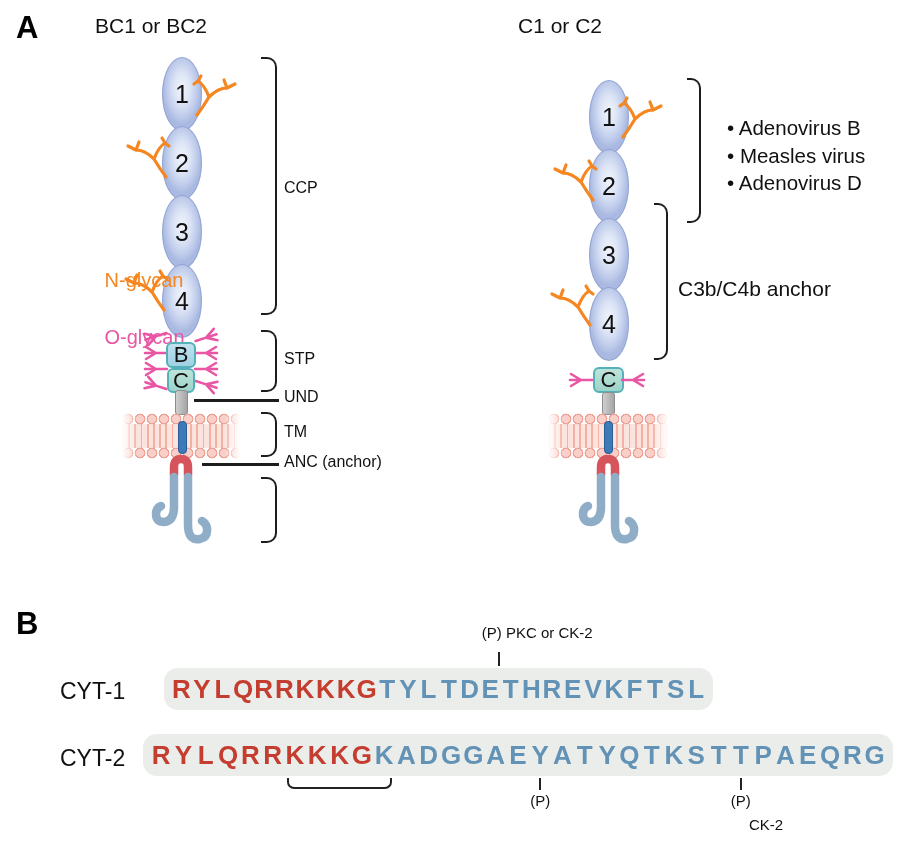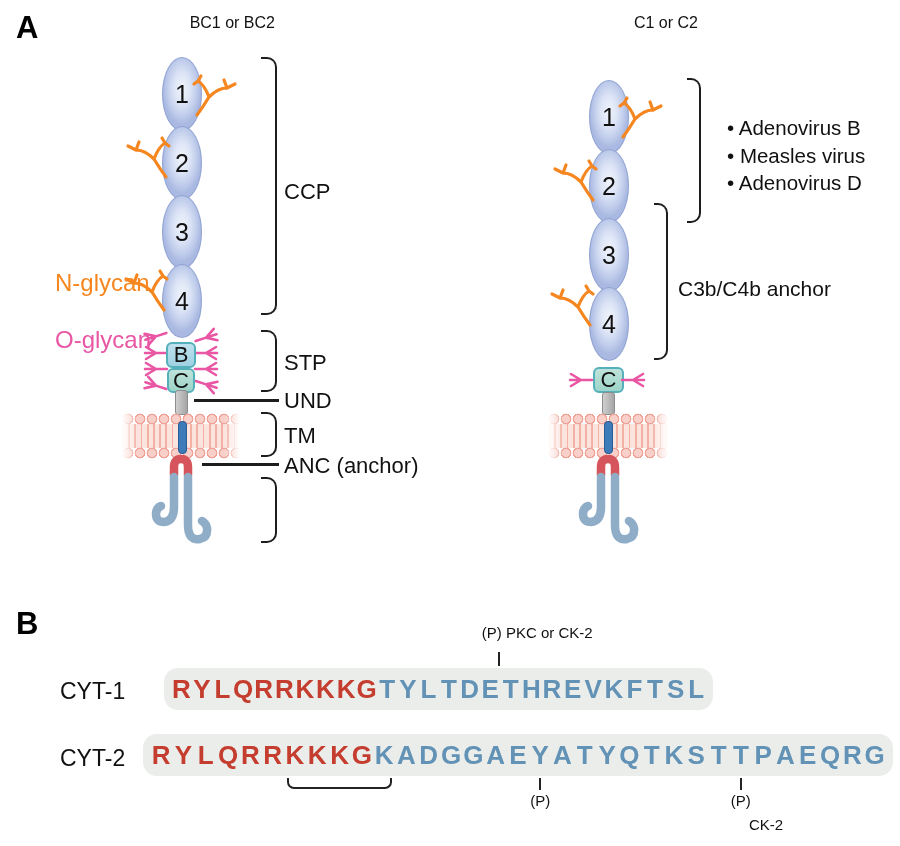--- a/index.html
+++ b/index.html
@@ -3,21 +3,21 @@
 <meta charset="utf-8">
 <style>
   html,body{margin:0;padding:0;background:#fff;}
   #figure{
     position:relative;width:900px;height:846px;background:#fff;overflow:hidden;
     font-family:"Liberation Sans","DejaVu Sans",sans-serif;color:#1d1d1d;
     --ink:#1d1d1d; --orange:#f6861f; --pink:#e856a4; --red:#d6555c;
     --tail:#90adc7; --tmblue:#3d7ab8; --seqred:#c43d2e; --seqblue:#6292b5;
   }
   .panel-label{position:absolute;font-size:31px;font-weight:bold;color:#000;}
-  .iso-title{position:absolute;font-size:16px;text-align:right;color:#111;}
+  .iso-title{position:absolute;font-size:21px;text-align:left;color:#111;}
   
   .ccp{
     position:absolute;width:38px;height:72px;border-radius:50%;
     background:radial-gradient(50% 50% at 50% 42%, #f0f4fb 0%, #dde5f6 42%, #bdcaea 80%, #aab9e1 100%);
     border:1px solid rgba(125,146,200,.6);
     display:flex;align-items:center;justify-content:center;
     font-size:25px;color:#111;
   }
   
   .stp-box{
@@ -39,22 +39,22 @@
     background-size:12px 12px,12px 12px,100% 24px;
     background-position:0 0,0 100%,0 11px;
     background-repeat:repeat-x,repeat-x,no-repeat;
     -webkit-mask-image:linear-gradient(to right, transparent 0, #000 13%, #000 87%, transparent 100%);
     mask-image:linear-gradient(to right, transparent 0, #000 13%, #000 87%, transparent 100%);
   }
   .tm-bar{position:absolute;background:var(--tmblue);border:1px solid #2a5c95;border-radius:4px;box-sizing:border-box;}
   
   .bracket{position:absolute;border-top:2.5px solid var(--ink);border-right:2.5px solid var(--ink);border-bottom:2.5px solid var(--ink);border-radius:0 10px 10px 0;box-sizing:border-box;}
   .hline{position:absolute;height:2.5px;background:var(--ink);}
-  .rlabel{position:absolute;font-size:22px;color:#111;white-space:nowrap;}
-  .glabel{position:absolute;font-size:24px;white-space:nowrap;text-align:left;}
+  .rlabel{position:absolute;font-size:16px;color:#111;white-space:nowrap;}
+  .glabel{position:absolute;font-size:20px;white-space:nowrap;text-align:center;margin-left:48px;}
   .virus-list{position:absolute;font-size:20.5px;line-height:27.5px;color:#111;}
   .virus-item{white-space:nowrap;}
   .nglyc,.oglyc,.tailsvg{position:absolute;overflow:visible;}
   .nflip{transform:scaleX(-1);}
   
   .seq-name{position:absolute;font-size:23px;color:#111;}
   .seq-box{
     position:absolute;height:42px;background:#ebedeb;border-radius:14px;
     padding:0 7px;display:flex;align-items:center;
   }

